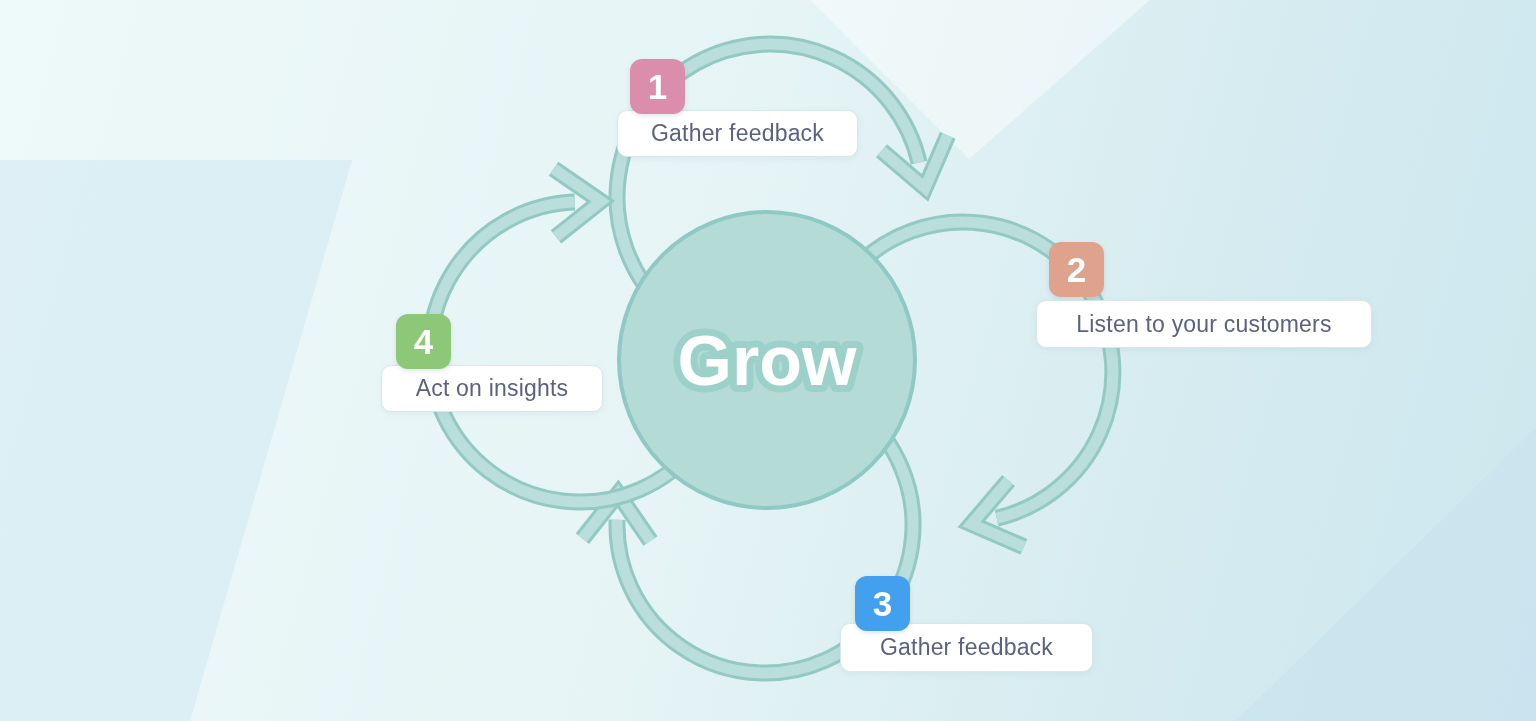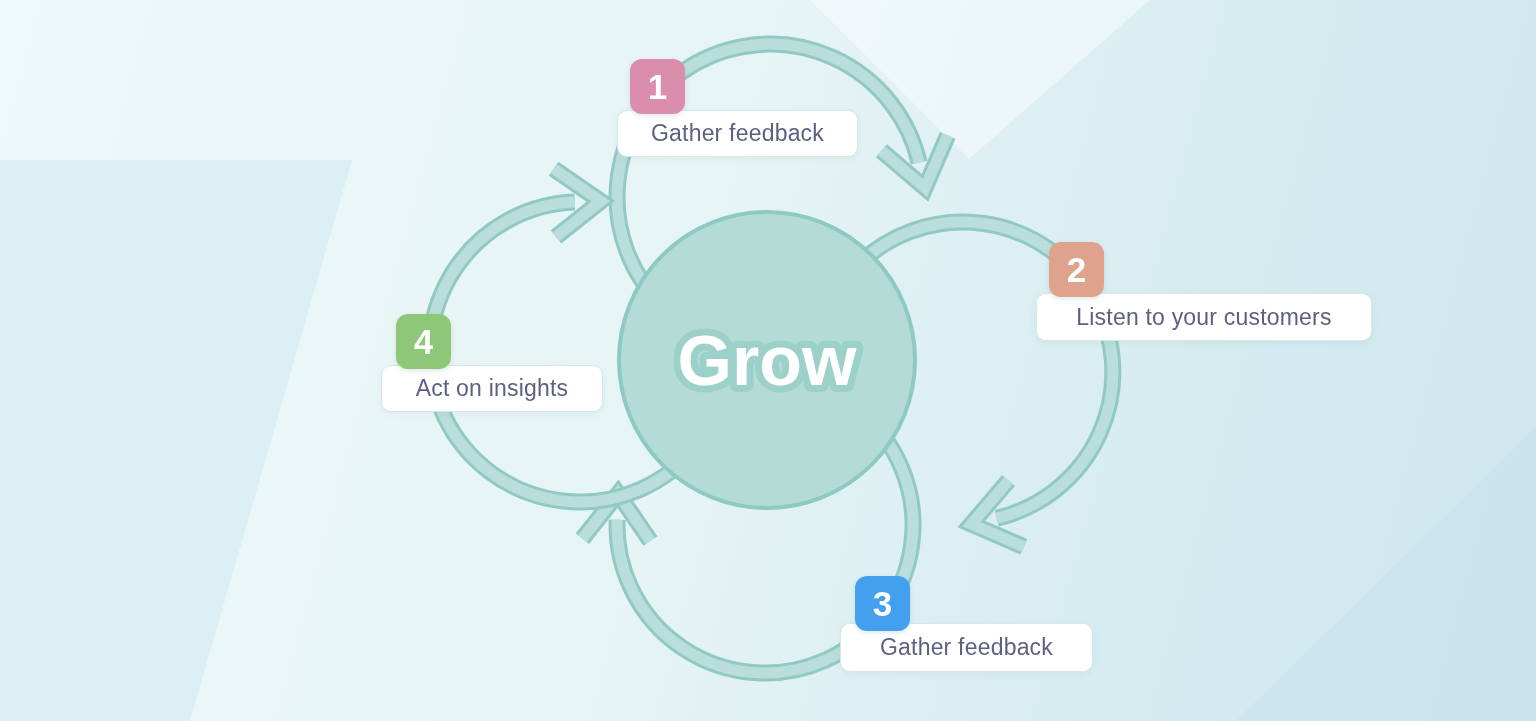--- a/index.html
+++ b/index.html
@@ -54,21 +54,21 @@
     color: #5c6182;
     font-size: 23px;
     font-weight: 500;
     letter-spacing: 0.2px;
     box-shadow: 0 2px 6px rgba(110, 150, 160, 0.10);
     z-index: 2;
     box-sizing: border-box;
     white-space: nowrap;
   }
   .label-1 { left: 617px;  top: 110px; width: 241px; height: 47px; text-align: right; }
-  .label-2 { left: 1036px; top: 293px; width: 336px; height: 48px; }
+  .label-2 { left: 1036px; top: 300px; width: 336px; height: 48px; }
   .label-3 { left: 840px;  top: 623px; width: 253px; height: 49px; }
   .label-4 { left: 381px;  top: 365px; width: 222px; height: 47px; }
   .grow-text {
     font-family: "Liberation Sans", "DejaVu Sans", sans-serif;
     font-size: 70px;
     font-weight: bold;
   }
 </style>
 </head>
 <body>

